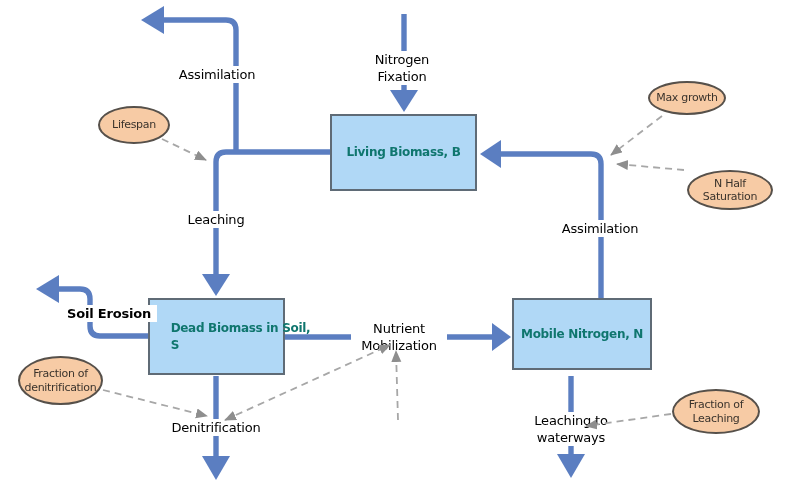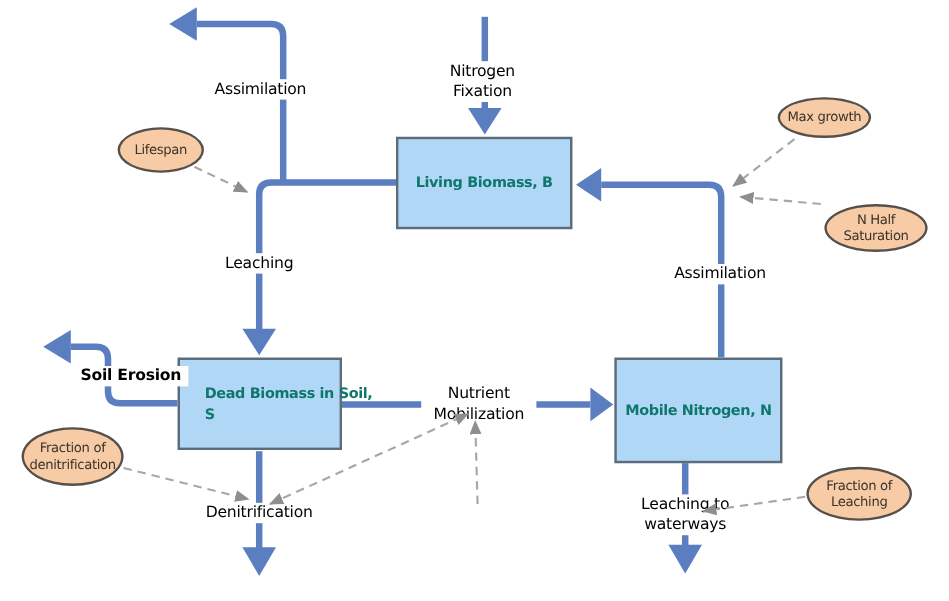--- a/index.html
+++ b/index.html
@@ -83,21 +83,21 @@
     </g>
   </svg>
 
   <div class="stock" style="left:330px;top:114px;width:147px;height:77px;">
     <span class="lbl">Living Biomass, B</span>
   </div>
   <div class="stock" style="left:148px;top:298px;width:137px;height:77px;padding-left:48px;">
     <span class="lbl">Dead Biomass in Soil,
 S</span>
   </div>
-  <div class="stock" style="left:512px;top:298px;width:140px;height:88px;">
+  <div class="stock" style="left:512px;top:298px;width:140px;height:72px;">
     <span class="lbl">Mobile Nitrogen, N</span>
   </div>
 
   <div class="conv" style="left:98px;top:106px;width:72px;height:38px;">
     <span class="lbl">Lifespan</span>
   </div>
   <div class="conv" style="left:648px;top:81px;width:78px;height:34px;">
     <span class="lbl">Max growth</span>
   </div>
   <div class="conv" style="left:687px;top:153px;width:86px;height:40px;margin-top:17px;">

